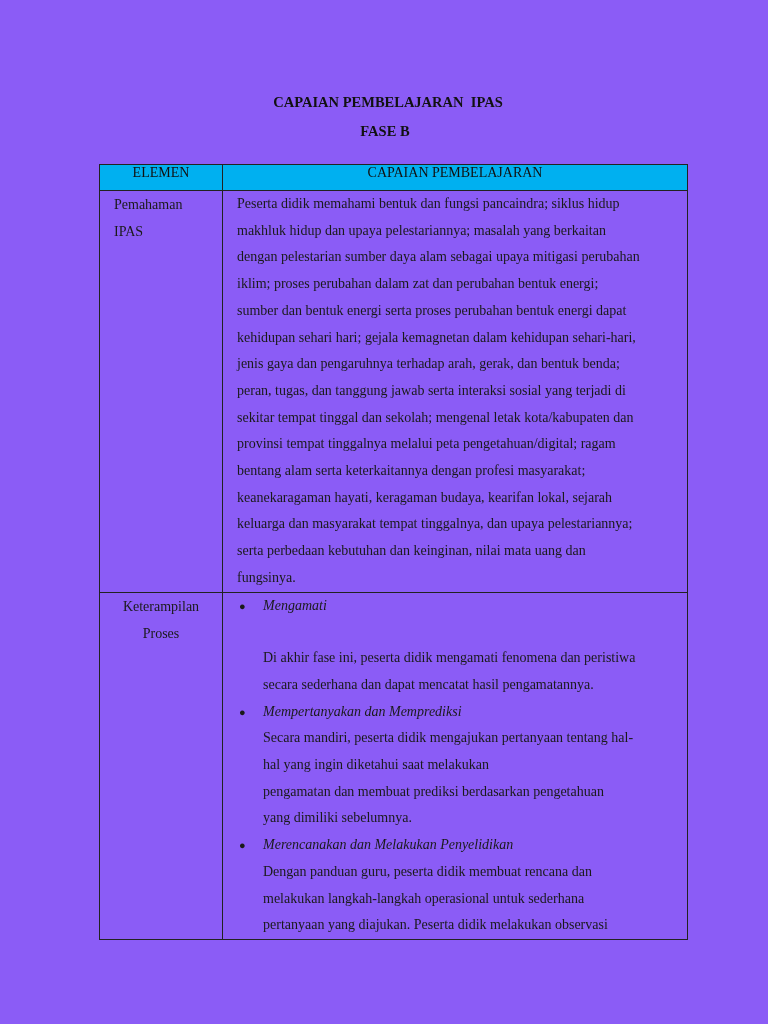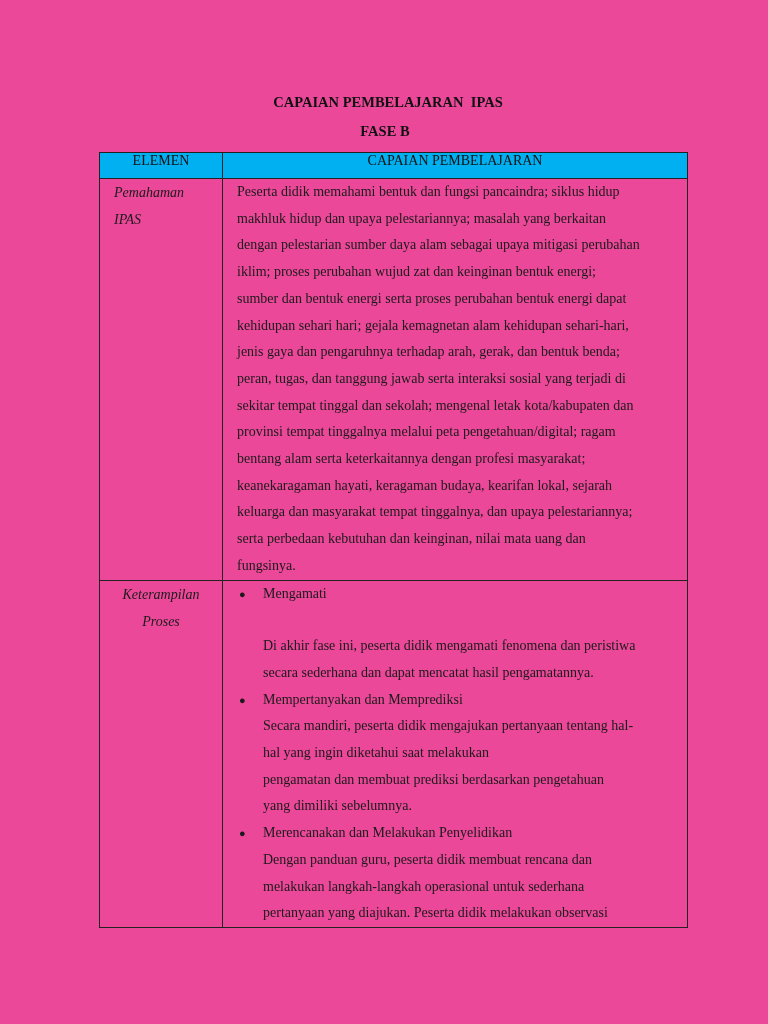--- a/index.html
+++ b/index.html
@@ -12,37 +12,37 @@
       height: 1024px;
       position: relative;
       overflow: hidden;
       font-family: "Liberation Serif", "DejaVu Serif", serif;
       color: #1a1a1a;
     }
     .page {
       position: absolute;
       left: 0; top: 0;
       width: 768px; height: 1024px;
-      background: #ec4899;
+      background: #8b5cf6;
     }
     .title {
       position: absolute;
       left: 0; width: 776px;
       text-align: center;
       font-weight: bold;
       font-size: 14.5px;
       color: #111;
       white-space: pre;
     }
     .title.t1 { top: 94px; }
     .title.t2 { top: 123px; left: 0; width: 770px; }
     table.cp {
       position: absolute;
       left: 99px;
-      top: 152px;
+      top: 164px;
       width: 588px;
       border-collapse: collapse;
       table-layout: fixed;
       font-size: 14px;
     }
     table.cp td, table.cp th {
       border: 1px solid #222;
       vertical-align: top;
       padding: 0;
     }
@@ -53,21 +53,20 @@
       font-weight: normal;
       height: 25px;
       text-align: center;
       vertical-align: middle;
       font-size: 14px;
       color: #111;
     }
     .elem {
       padding: 0 0 0 14px !important;
       line-height: 27px;
-      font-style: italic;
     }
     .elem.center {
       text-align: center;
       padding: 0 !important;
     }
     .content {
       padding: 0 0 0 14px !important;
       line-height: 26.7px;
     }
     .blist {
@@ -81,20 +80,21 @@
       line-height: 26.7px;
     }
     .blist .bullet {
       position: absolute;
       left: 2px;
       top: 0;
       font-size: 11px;
     }
     .blist .item-title {
       display: block;
+      font-style: italic;
     }
     .blist .item-desc {
       display: block;
     }
     .blist .item-desc.gap {
       margin-top: 26px;
     }
     .line { display: block; }
   </style>
 </head>
@@ -117,23 +117,23 @@
 
     <tr>
       <td class="elem">
         <span class="line">Pemahaman</span>
         <span class="line">IPAS</span>
       </td>
       <td class="content">
         <span class="line">Peserta didik memahami bentuk dan fungsi pancaindra; siklus hidup</span>
         <span class="line">makhluk hidup dan upaya pelestariannya; masalah yang berkaitan</span>
         <span class="line">dengan pelestarian sumber daya alam sebagai upaya mitigasi perubahan</span>
-        <span class="line">iklim; proses perubahan wujud zat dan keinginan bentuk energi;</span>
+        <span class="line">iklim; proses perubahan dalam zat dan perubahan bentuk energi;</span>
         <span class="line">sumber dan bentuk energi serta proses perubahan bentuk energi dapat</span>
-        <span class="line">kehidupan sehari hari; gejala kemagnetan alam kehidupan sehari-hari,</span>
+        <span class="line">kehidupan sehari hari; gejala kemagnetan dalam kehidupan sehari-hari,</span>
         <span class="line">jenis gaya dan pengaruhnya terhadap arah, gerak, dan bentuk benda;</span>
         <span class="line">peran, tugas, dan tanggung jawab serta interaksi sosial yang terjadi di</span>
         <span class="line">sekitar tempat tinggal dan sekolah; mengenal letak kota/kabupaten dan</span>
         <span class="line">provinsi tempat tinggalnya melalui peta pengetahuan/digital; ragam</span>
         <span class="line">bentang alam serta keterkaitannya dengan profesi masyarakat;</span>
         <span class="line">keanekaragaman hayati, keragaman budaya, kearifan lokal, sejarah</span>
         <span class="line">keluarga dan masyarakat tempat tinggalnya, dan upaya pelestariannya;</span>
         <span class="line">serta perbedaan kebutuhan dan keinginan, nilai mata uang dan</span>
         <span class="line">fungsinya.</span>
       </td>

